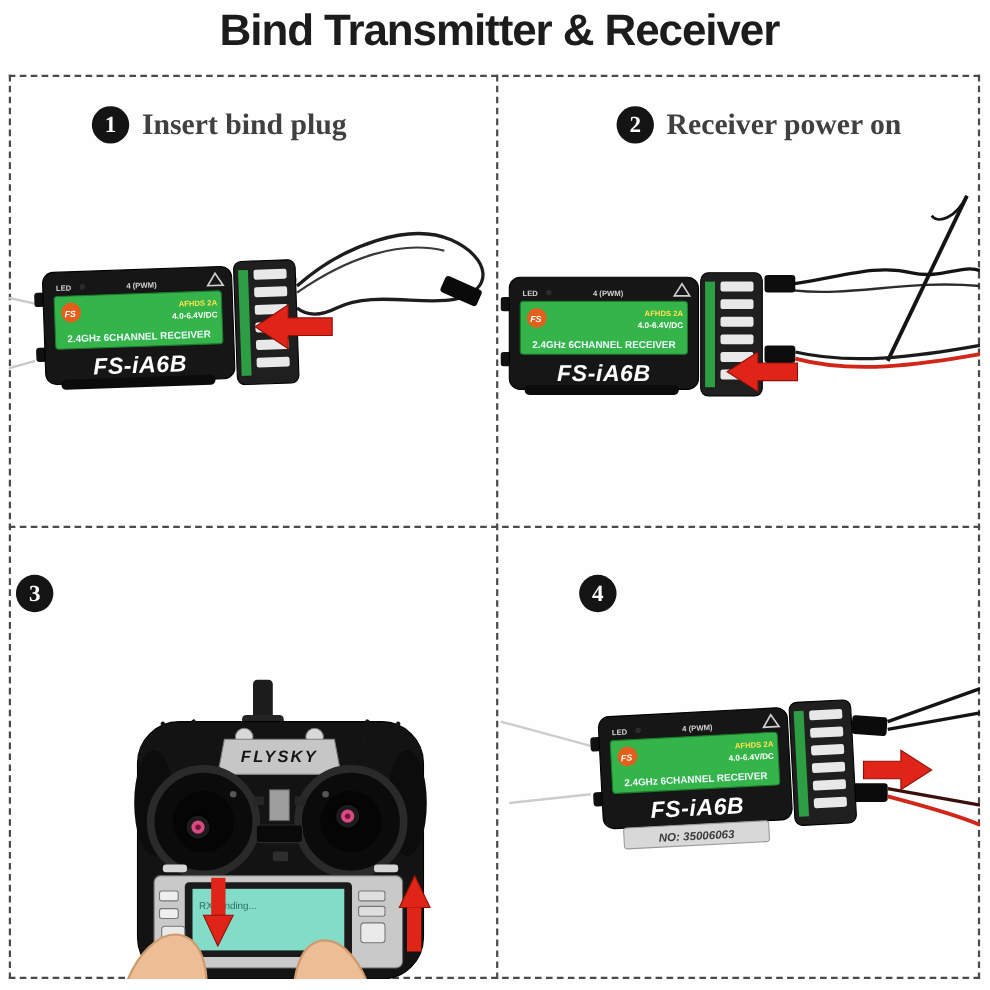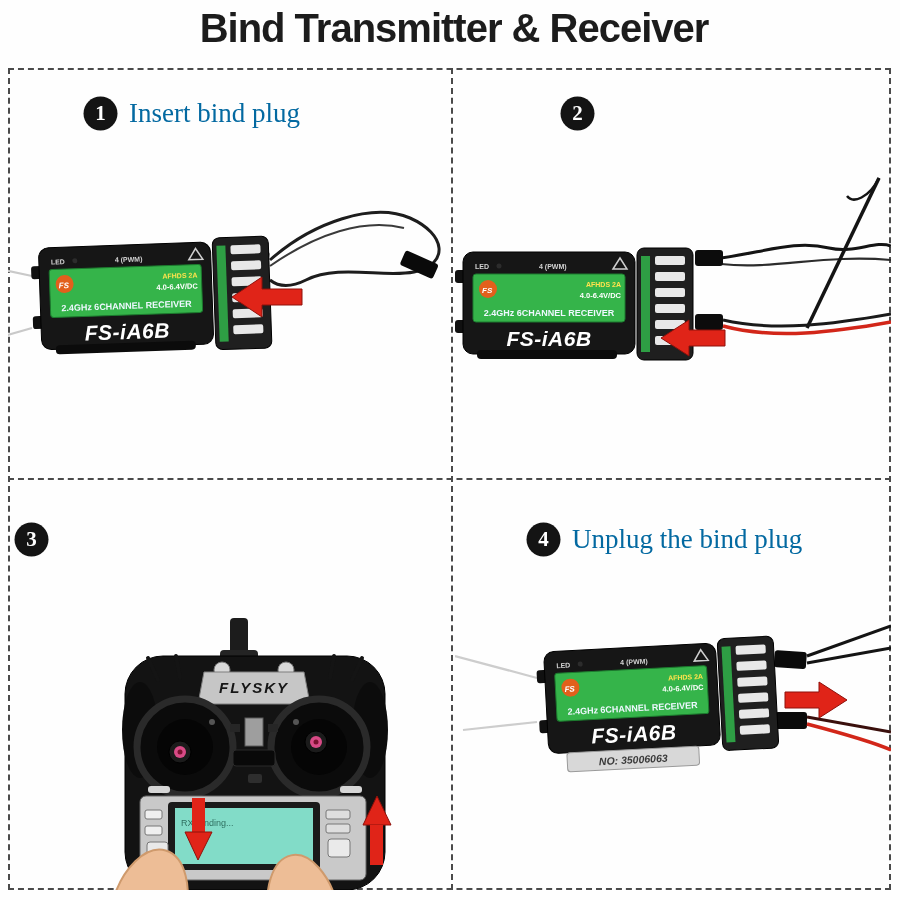--- a/index.html
+++ b/index.html
@@ -19,21 +19,21 @@
   .v-div{position:absolute;left:451px;top:68px;height:822px;border-left:2px dashed #4a4a4a;}
   .h-div{position:absolute;left:8px;top:478px;width:883px;border-top:2px dashed #4a4a4a;}
   .step-header{position:absolute;display:flex;align-items:center;gap:13px;white-space:nowrap;}
   .step-num{
     width:31px;height:31px;border-radius:50%;background:#141414;color:#fff;
     display:inline-flex;align-items:center;justify-content:center;
     font-family:"Liberation Serif",serif;font-weight:bold;font-size:21px;flex:0 0 auto;
     box-shadow:0 0 0 1.5px #141414;
   }
   .step-label{
-    font-family:"Liberation Serif",serif;font-weight:normal;font-size:27px;color:#0369a1;
+    font-family:"Liberation Serif",serif;font-weight:bold;font-size:27px;color:#404040;
   }
   .hdr1{left:85px;top:98px;}
   .hdr2{left:562px;top:98px;}
   .hdr3{left:16px;top:524px;}
   .hdr4{left:528px;top:524px;}
   svg{position:absolute;}
   .q1-art{left:8px;top:160px;}
   .q2-art{left:455px;top:160px;}
   .q3-art{left:8px;top:480px;}
   .q4-art{left:455px;top:600px;}
@@ -55,27 +55,27 @@
 <div class="panel"></div>
 <div class="v-div"></div>
 <div class="h-div"></div>
 
 <div class="step-header hdr1">
   <span class="step-num">1</span>
   <span class="step-label">Insert bind plug</span>
 </div>
 <div class="step-header hdr2">
   <span class="step-num">2</span>
+  <span class="step-label">Receiver power on</span>
 </div>
 <div class="step-header hdr3">
   <span class="step-num">3</span>
 </div>
 <div class="step-header hdr4">
   <span class="step-num">4</span>
-  <span class="step-label">Unplug the bind plug</span>
 </div>
 
 <svg class="q1-art" width="442" height="300" viewBox="0 0 442 300">
 
   <g>
     <path d="M24 116 L -4 110" stroke="#c9c9c9" stroke-width="2.2" fill="none"></path>
     <path d="M24 168 L -4 176" stroke="#c9c9c9" stroke-width="2.2" fill="none"></path>
   </g>
 
   <g>

